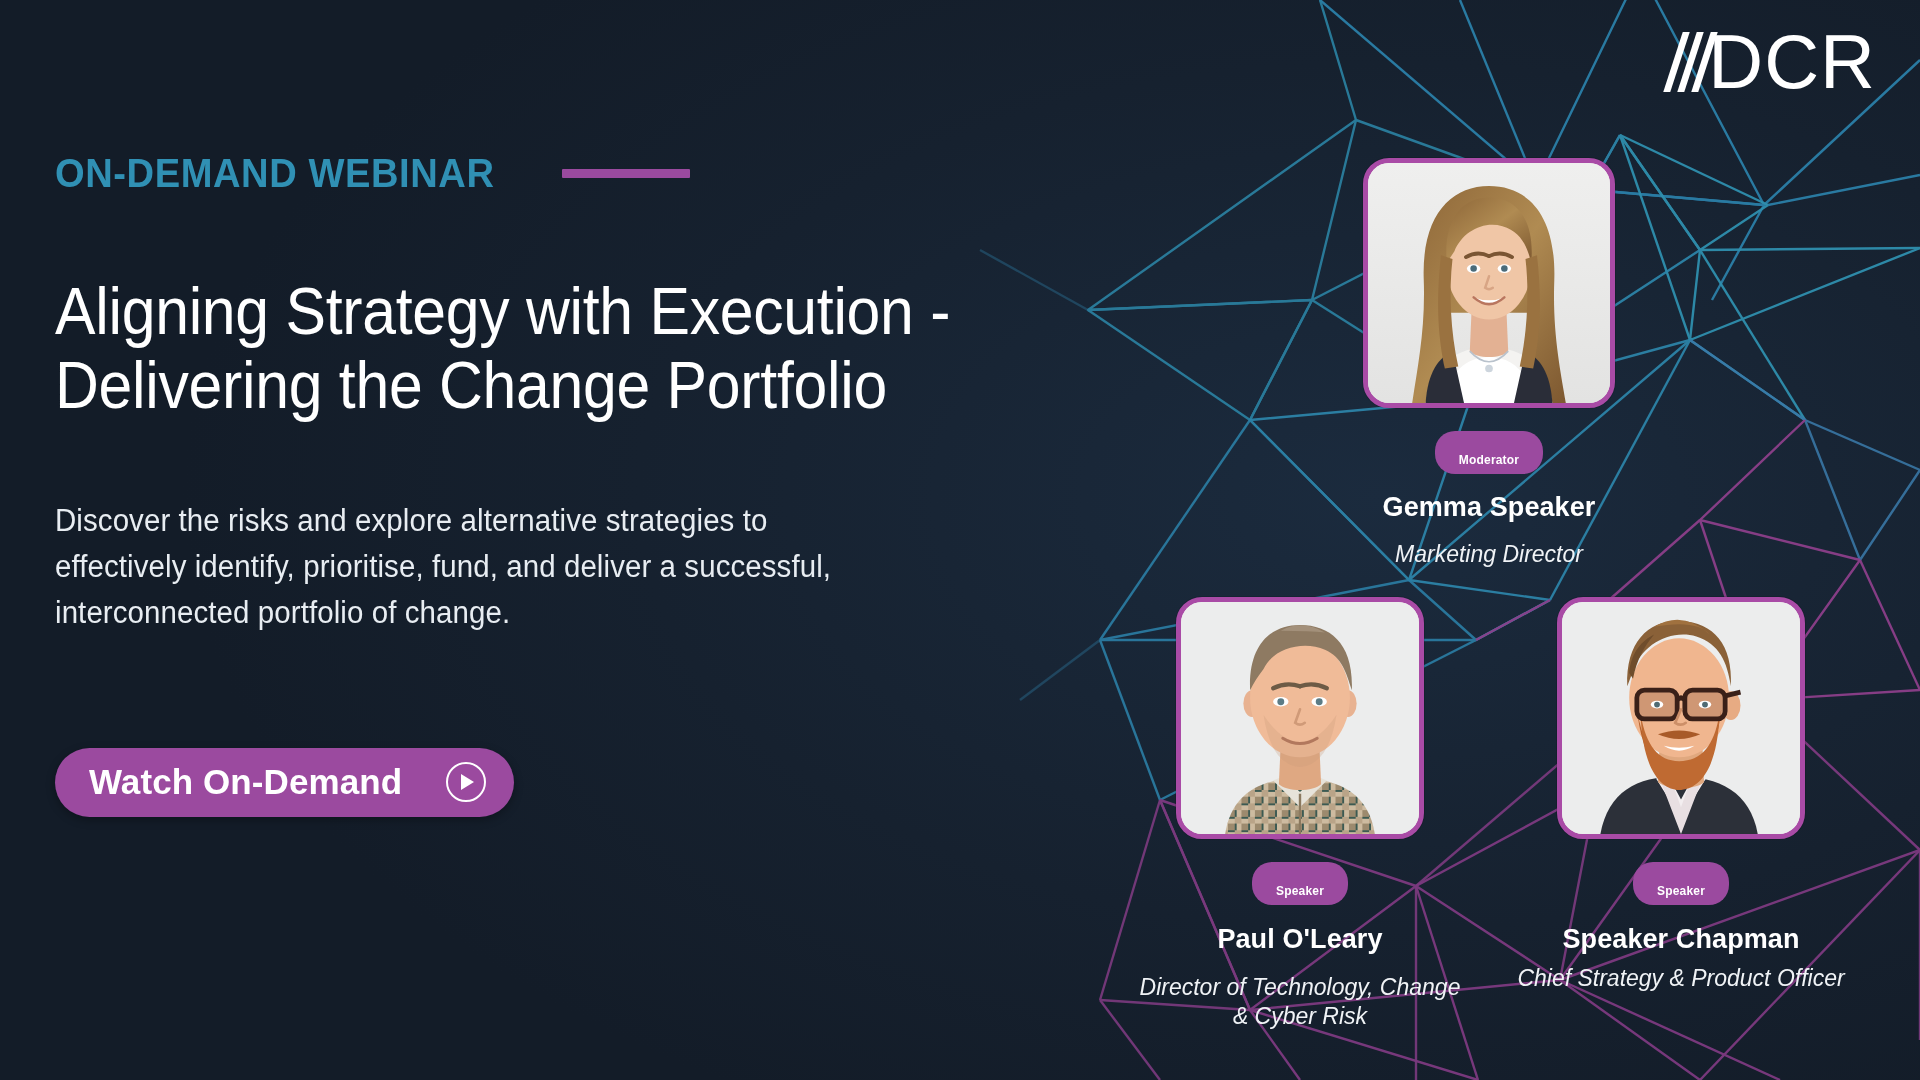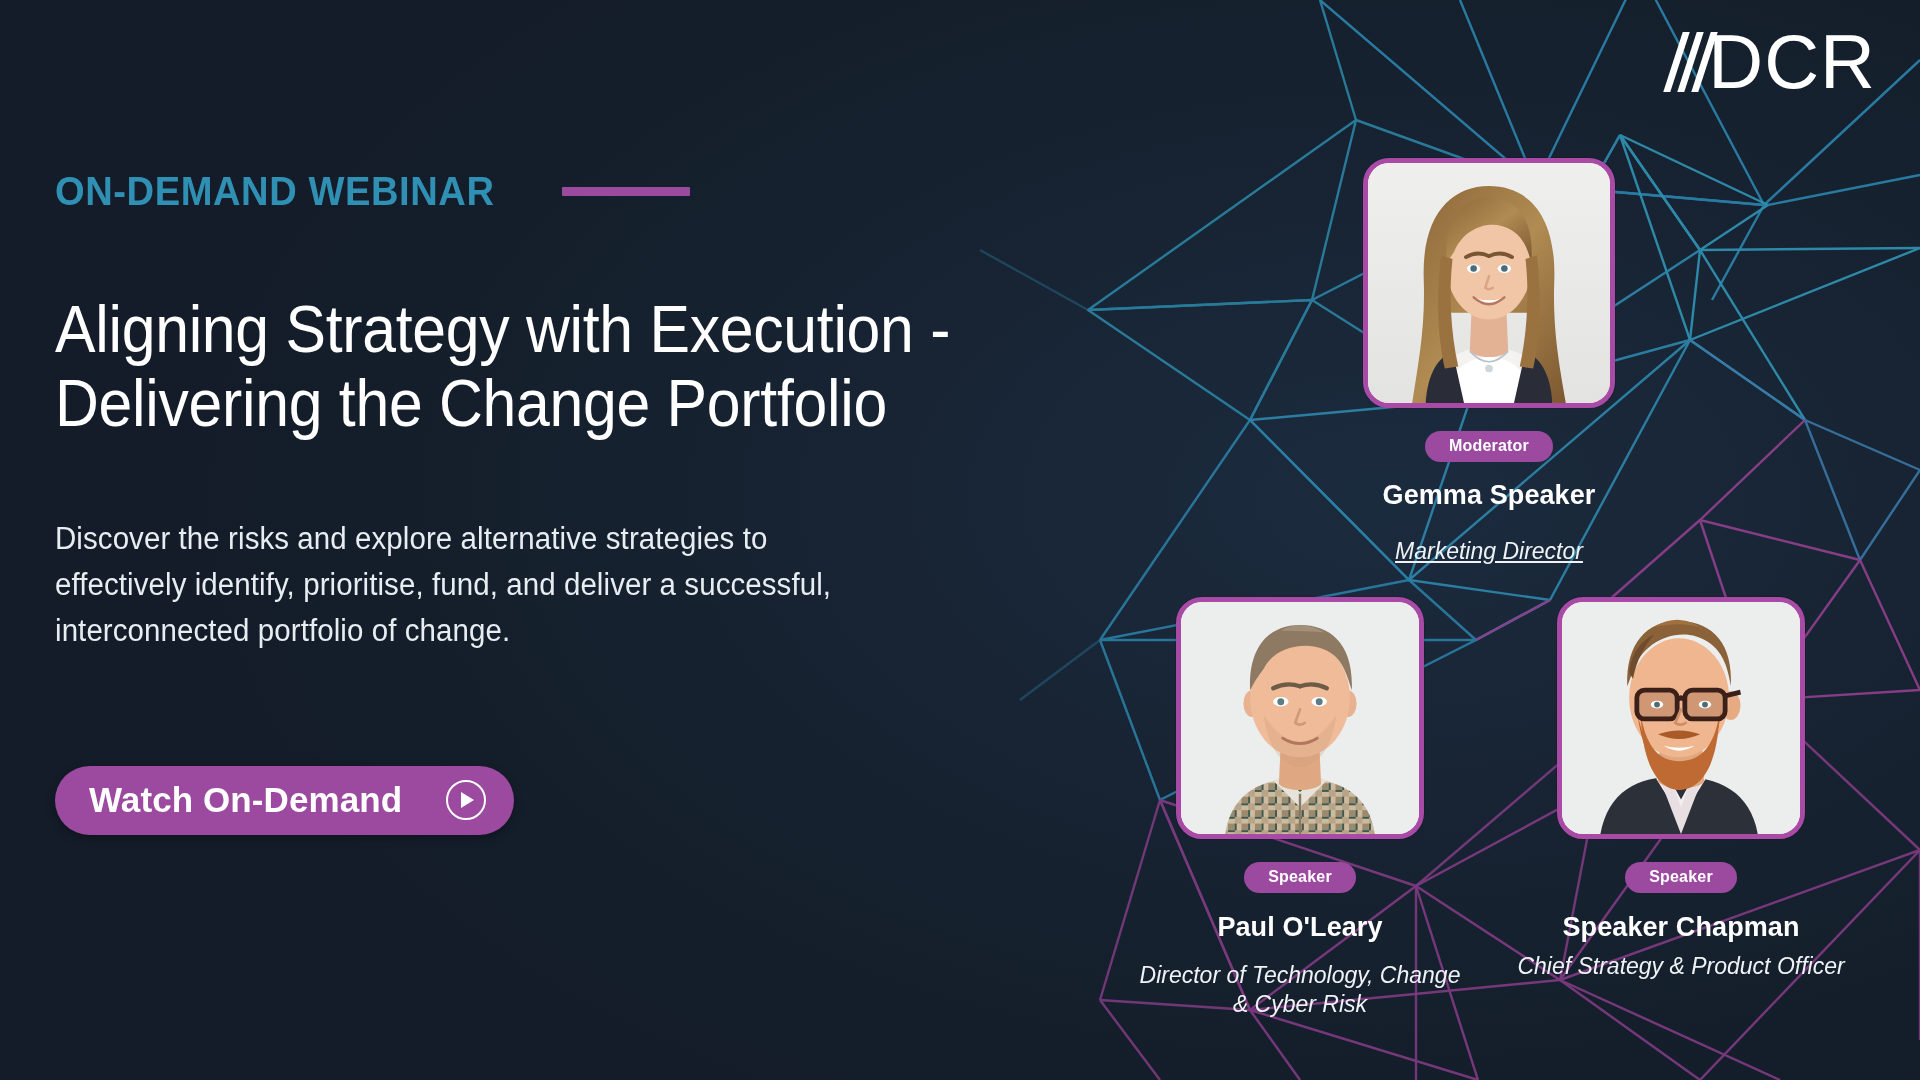--- a/index.html
+++ b/index.html
@@ -14,21 +14,21 @@
     width:1920px; height:1080px;
     background:
       radial-gradient(1200px 700px at 72% 46%, #1b2b3e 0%, #16212f 62%, #131c28 100%);
     overflow:hidden;
   }
   
   #mesh { position:absolute; inset:0; width:1920px; height:1080px; }
 
   
   .left-col {
-    position:absolute; left:55px; top:168px; width:1010px;
+    position:absolute; left:55px; top:150px; width:1010px;
   }
   .eyebrow-row { display:flex; align-items:center; gap:34px; }
   .eyebrow {
     font-size:41px; font-weight:700; letter-spacing:0.6px;
     color:#3090b4; text-transform:uppercase;
     font-family:"Liberation Sans Narrow","Liberation Sans",sans-serif;
     transform:scaleX(0.93); transform-origin:left center;
   }
   .eyebrow-bar { width:128px; height:9px; background:#9a4a9f; border-radius:1px; }
 
@@ -90,41 +90,41 @@
   
   .person { position:absolute; text-align:center; }
   .frame {
     border:5px solid #a94ba6; border-radius:26px;
     overflow:hidden; background:#ebebeb;
     box-shadow:0 0 0 1px rgba(0,0,0,0.12);
   }
   .photo { display:block; width:100%; height:100%; }
   .badge {
     display:inline-block; background:#9b4a9f; color:#fff;
-    border-radius:20px; padding:6px 24px 7px;
-    font-size:16px; font-weight:700; letter-spacing:0.2px;
+    border-radius:20px; padding:22px 24px 7px;
+    font-size:12px; font-weight:700; letter-spacing:0.2px;
     font-family:"Liberation Sans Narrow","Liberation Sans",sans-serif;
   }
   .p-name {
     color:#ffffff; font-weight:700; font-size:27px; letter-spacing:0.1px;
     font-family:"Liberation Sans Narrow","Liberation Sans",sans-serif;
     white-space:nowrap;
   }
   .p-role {
     color:#f0f3f6; font-style:italic; font-size:23px; line-height:1.26;
     font-family:"Liberation Sans Narrow","Liberation Sans",sans-serif;
   }
   .p-role .line { display:block; }
 
   
   #p-moderator { left:1363px; top:158px; width:252px; }
   #p-moderator .frame { width:252px; height:250px; }
   #p-moderator .badge { margin-top:23px; }
   #p-moderator .p-name { margin-top:18px; }
-  #p-moderator .p-role { margin-top:26px;text-decoration:underline; }
+  #p-moderator .p-role { margin-top:17px; }
 
   
   #p-speaker-1 { left:1176px; top:597px; width:248px; }
   #p-speaker-1 .frame { width:248px; height:242px; }
   #p-speaker-1 .badge { margin-top:23px; }
   #p-speaker-1 .p-name { margin-top:19px; }
   #p-speaker-1 .p-role { margin-top:18px; width:330px; margin-left:-41px; }
 
   
   #p-speaker-2 { left:1557px; top:597px; width:248px; }

